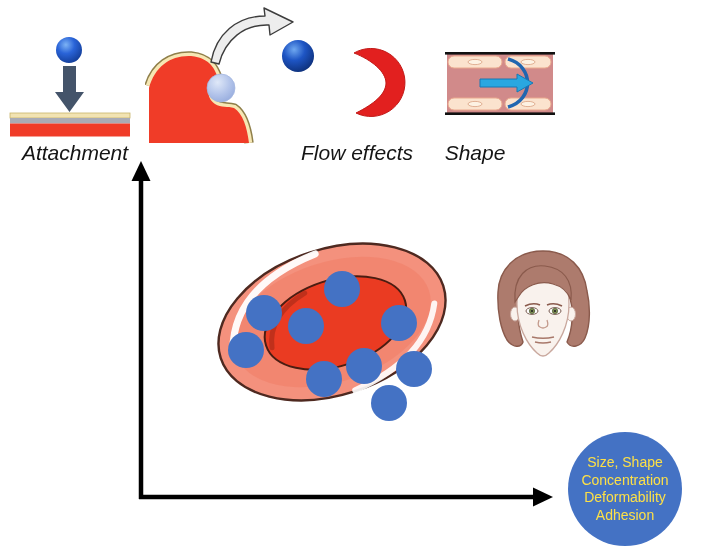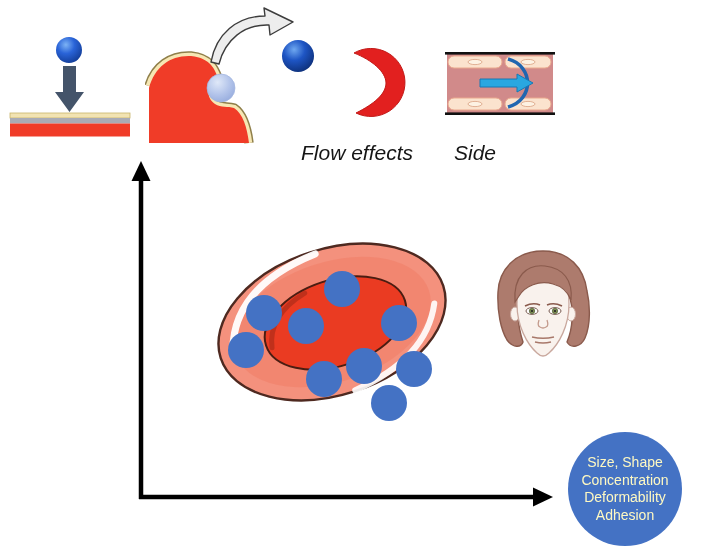--- a/index.html
+++ b/index.html
@@ -12,21 +12,21 @@
     position:absolute;top:139px;height:28px;width:134px;
     font-style:italic;font-size:21px;line-height:28px;color:#151515;
     text-align:center;white-space:nowrap;
   }
   #label-attachment{left:8px;}
   #label-detachment{left:145px;}
   #label-sideeffects{left:290px;}
   #label-flow{left:408px;}
   .factors-bubble{
     position:absolute;left:568px;top:432px;width:114px;height:114px;
-    border-radius:50%;background:#4472C4;color:#fef9c3;
+    border-radius:50%;background:#4472C4;color:#fde047;
     display:flex;flex-direction:column;align-items:center;justify-content:center;
     font-size:14px;line-height:17.5px;text-align:center;
   }
   svg{display:block;}
 </style>
 </head>
 <body>
 
 <div class="canvas">
 
@@ -84,22 +84,23 @@
       <rect x="61" y="50" width="46" height="12" rx="6" fill="#FBE3CE"></rect>
       <ellipse cx="31" cy="14" rx="7" ry="2.6" fill="#FDF2E3" stroke="#D9A284" stroke-width="0.8"></ellipse>
       <ellipse cx="84" cy="14" rx="7" ry="2.6" fill="#FDF2E3" stroke="#D9A284" stroke-width="0.8"></ellipse>
       <ellipse cx="31" cy="56" rx="7" ry="2.6" fill="#FDF2E3" stroke="#D9A284" stroke-width="0.8"></ellipse>
       <ellipse cx="84" cy="56" rx="7" ry="2.6" fill="#FDF2E3" stroke="#D9A284" stroke-width="0.8"></ellipse>
     </g>
     <path d="M 64 11 C 90 18 90 52 64 59" fill="none" stroke-width="3.6" stroke="#2166B0"></path>
     <polygon points="36,31 73,31 73,26 89,35 73,44 73,39 36,39" stroke="#1779B4" stroke-width="1" fill="#2AA7E0"></polygon>
   </svg>
 
+  <div class="legend-label" id="label-attachment">Attachment</div>
   <div class="legend-label" id="label-sideeffects">Flow effects</div>
-  <div class="legend-label" id="label-flow">Side</div>
+  <div class="legend-label" id="label-flow">Shape</div>
 
   <svg class="abs" style="left:0;top:0" width="710" height="560" viewBox="0 0 710 560">
     <line x1="141" y1="179" x2="141" y2="499" stroke="#000" stroke-width="4.5"></line>
     <polygon points="141,161 131.5,181 150.5,181" fill="#000"></polygon>
     <line x1="139" y1="497" x2="535" y2="497" stroke="#000" stroke-width="4.5"></line>
     <polygon points="553,497 533,487.5 533,506.5" fill="#000"></polygon>
   </svg>
 
   <svg class="abs" style="left:185px;top:212px" width="296" height="220" viewBox="0 0 296 220">
     <g transform="rotate(-18 147 110)">

